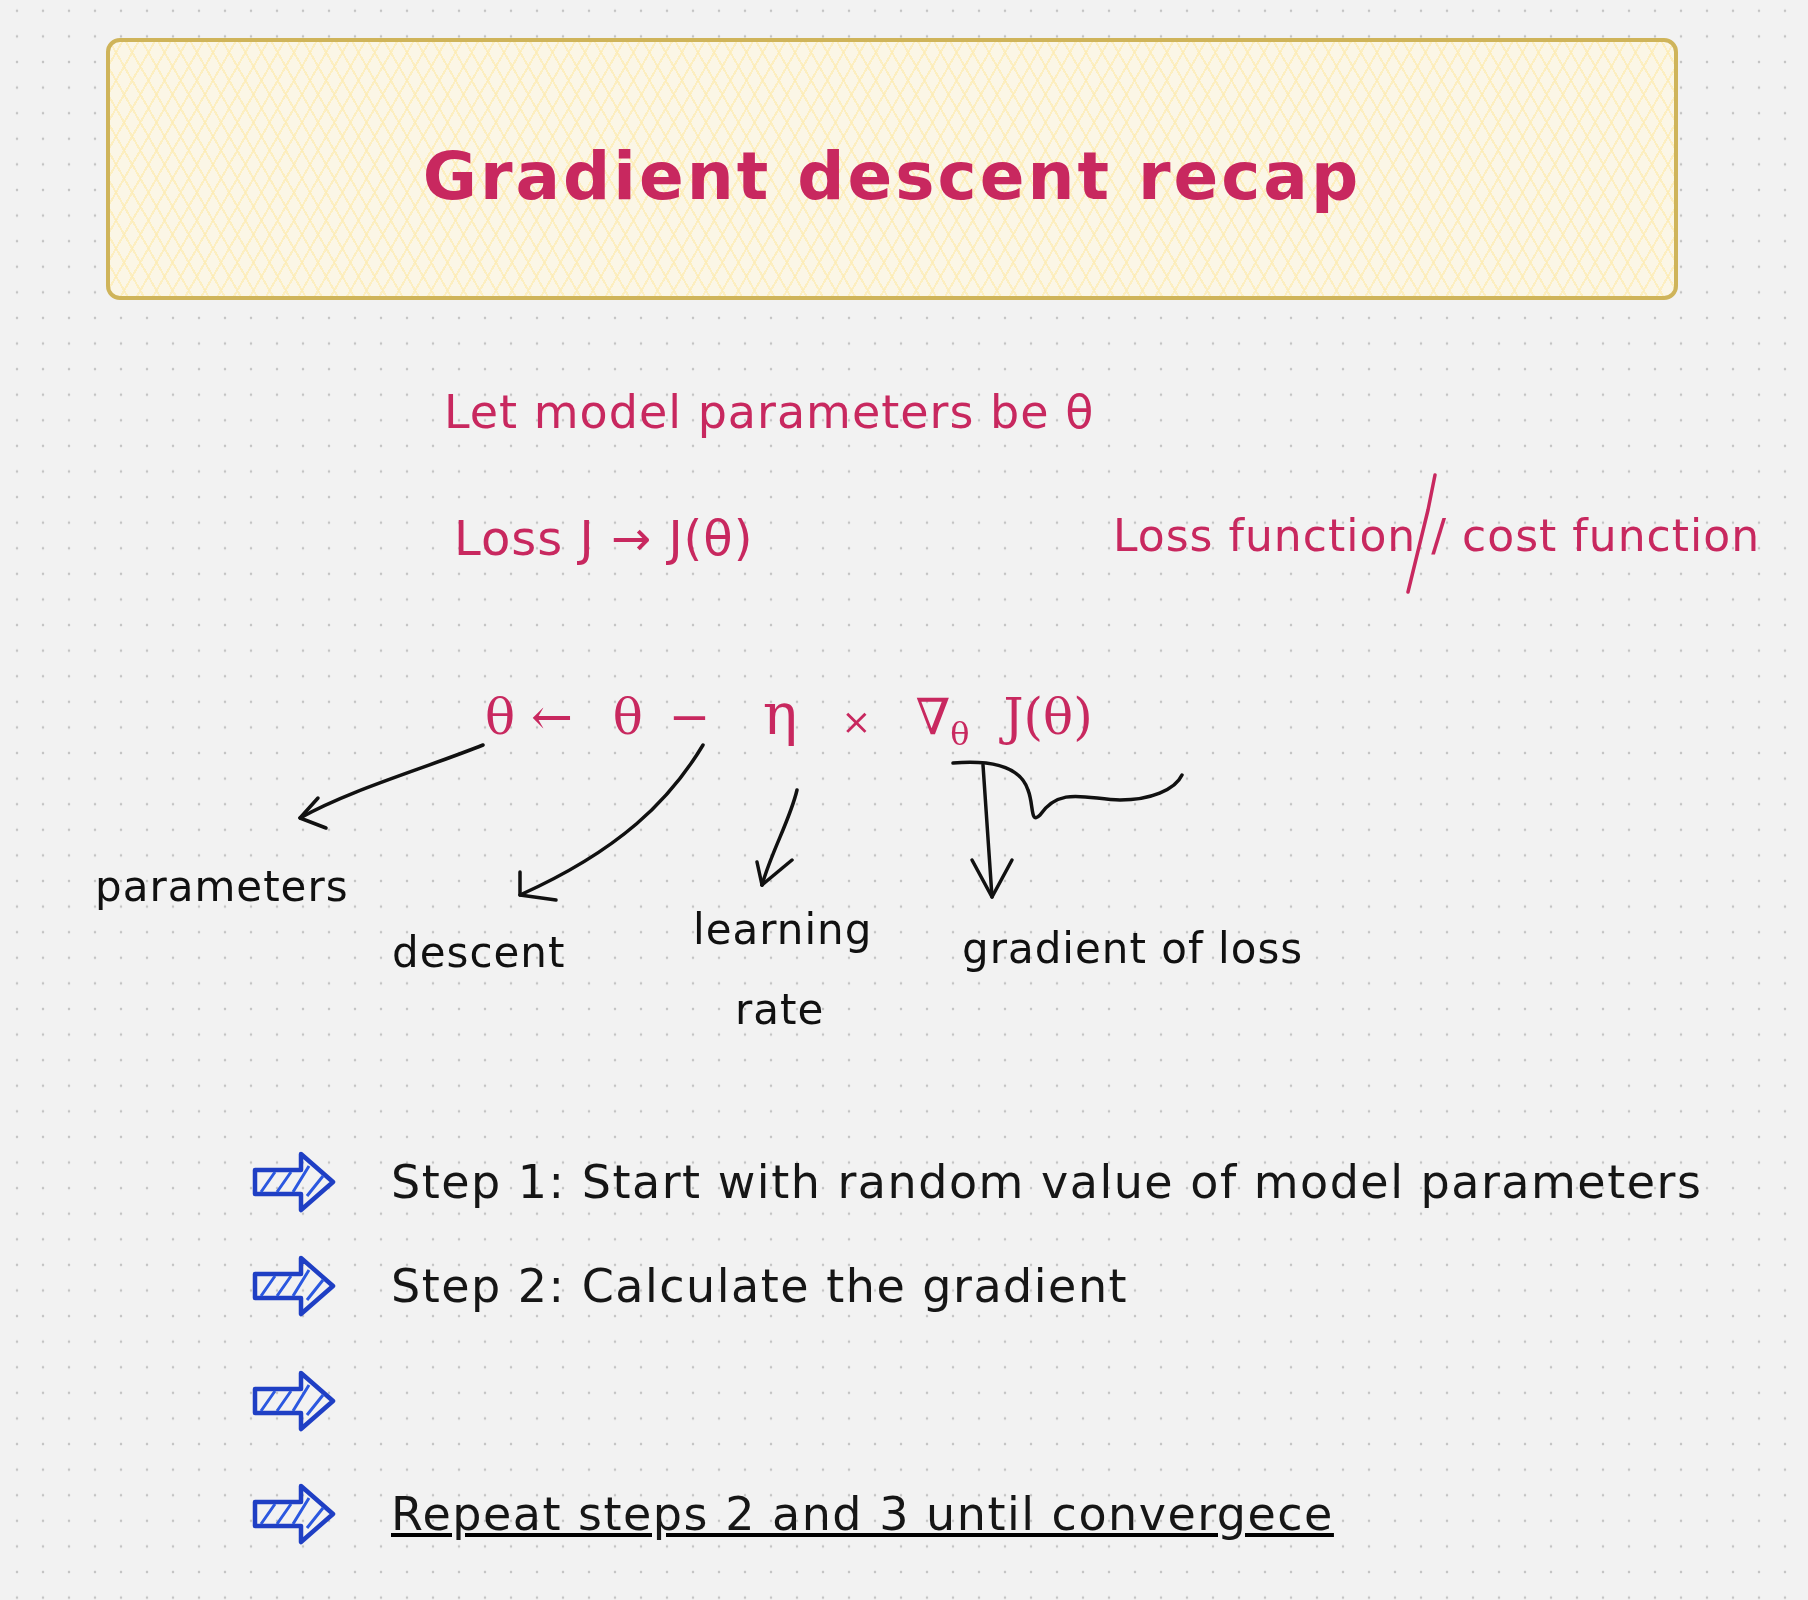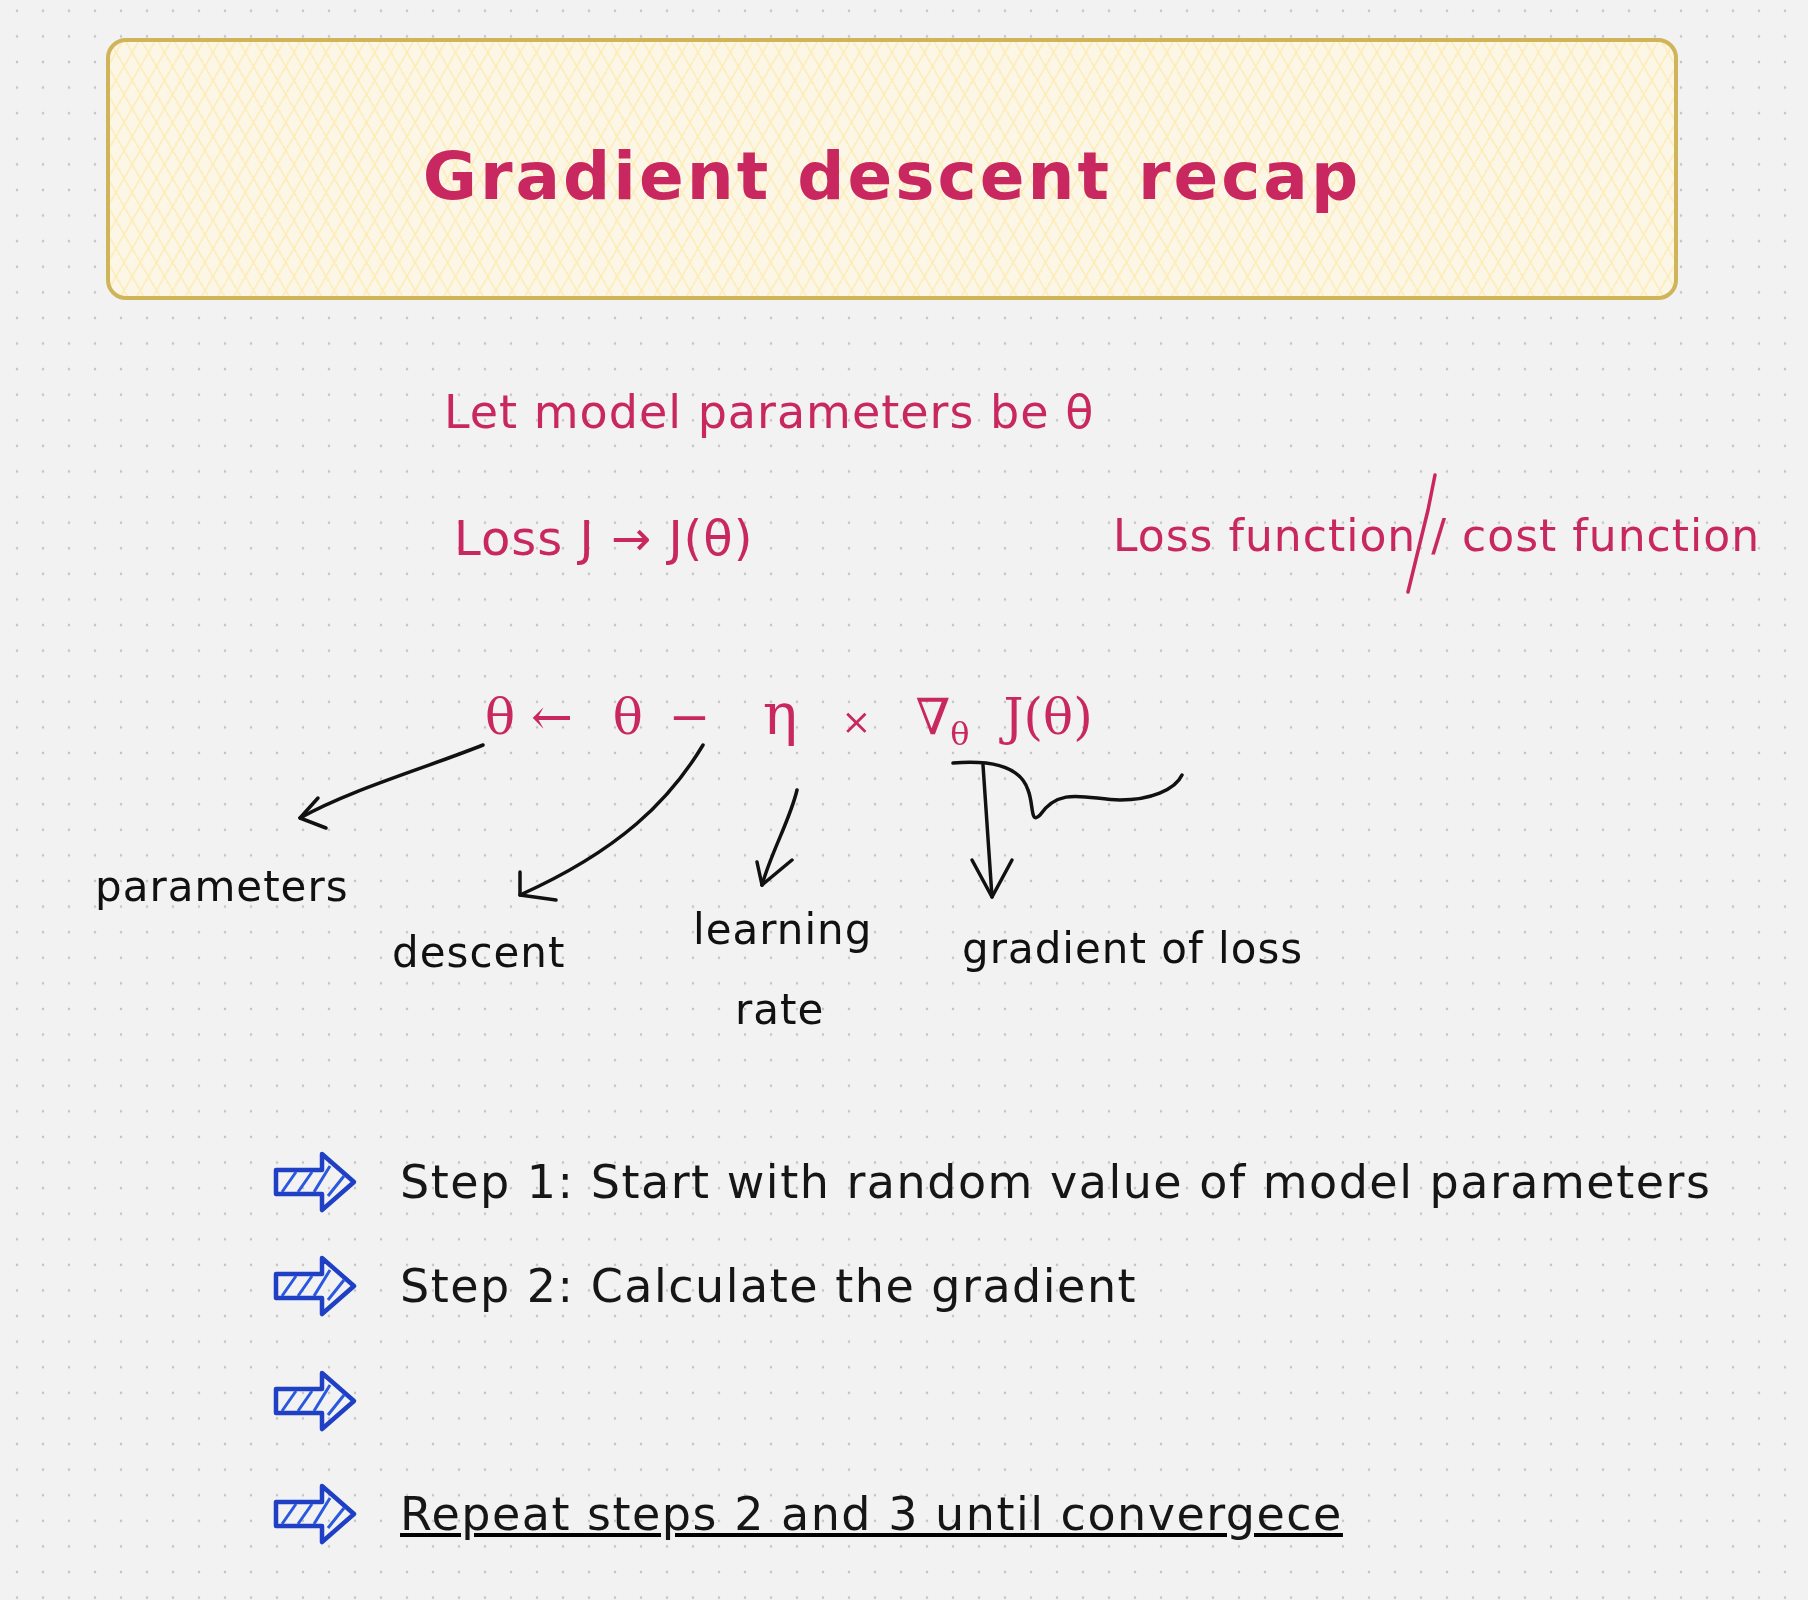--- a/index.html
+++ b/index.html
@@ -10,35 +10,35 @@
     background-size:26px 25.6px;
     background-position:4px -2px;
     font-family:"Liberation Sans",sans-serif;
   }
   .abs{position:absolute;white-space:nowrap;}
   .hand{font-family:"DejaVu Sans",sans-serif;letter-spacing:1px;}
   .pink{color:#c8285f;}
   .ink{color:#111111;}
   #title-box{
     position:absolute;left:106px;top:38px;width:1572px;height:262px;box-sizing:border-box;
-    border:4px solid #cfb45a;border-radius:20px;
+    border:4px solid #cfb45a;border-radius:14px;
     background-color:#fbf6e6;
     background-image:
       repeating-linear-gradient(60deg,rgba(253,236,180,.75) 0 2px,transparent 2px 14px),
       repeating-linear-gradient(-60deg,rgba(253,236,180,.75) 0 2px,transparent 2px 14px);
   }
   #title{
     position:absolute;left:0;right:0;top:96px;text-align:center;
     font-size:66px;font-weight:bold;letter-spacing:3px;
   }
   .line1{font-size:46px;}
   .eq{font-size:50px;font-family:"DejaVu Serif",serif;}
   .label{font-size:42px;}
   .step{
-    position:absolute;left:272px;height:70px;display:flex;align-items:center;
+    position:absolute;left:251px;height:70px;display:flex;align-items:center;gap:12px;
   }
   .step svg{width:86px;height:64px;flex:none;}
   .step-text{margin-left:42px;font-size:46px;color:#161616;font-family:"DejaVu Sans",sans-serif;letter-spacing:1.5px;}
   svg.overlay{position:absolute;left:0;top:0;}
 </style>
 </head>
 <body>
 
 <div id="title-box">
   <div id="title" class="hand pink">Gradient descent recap</div>

